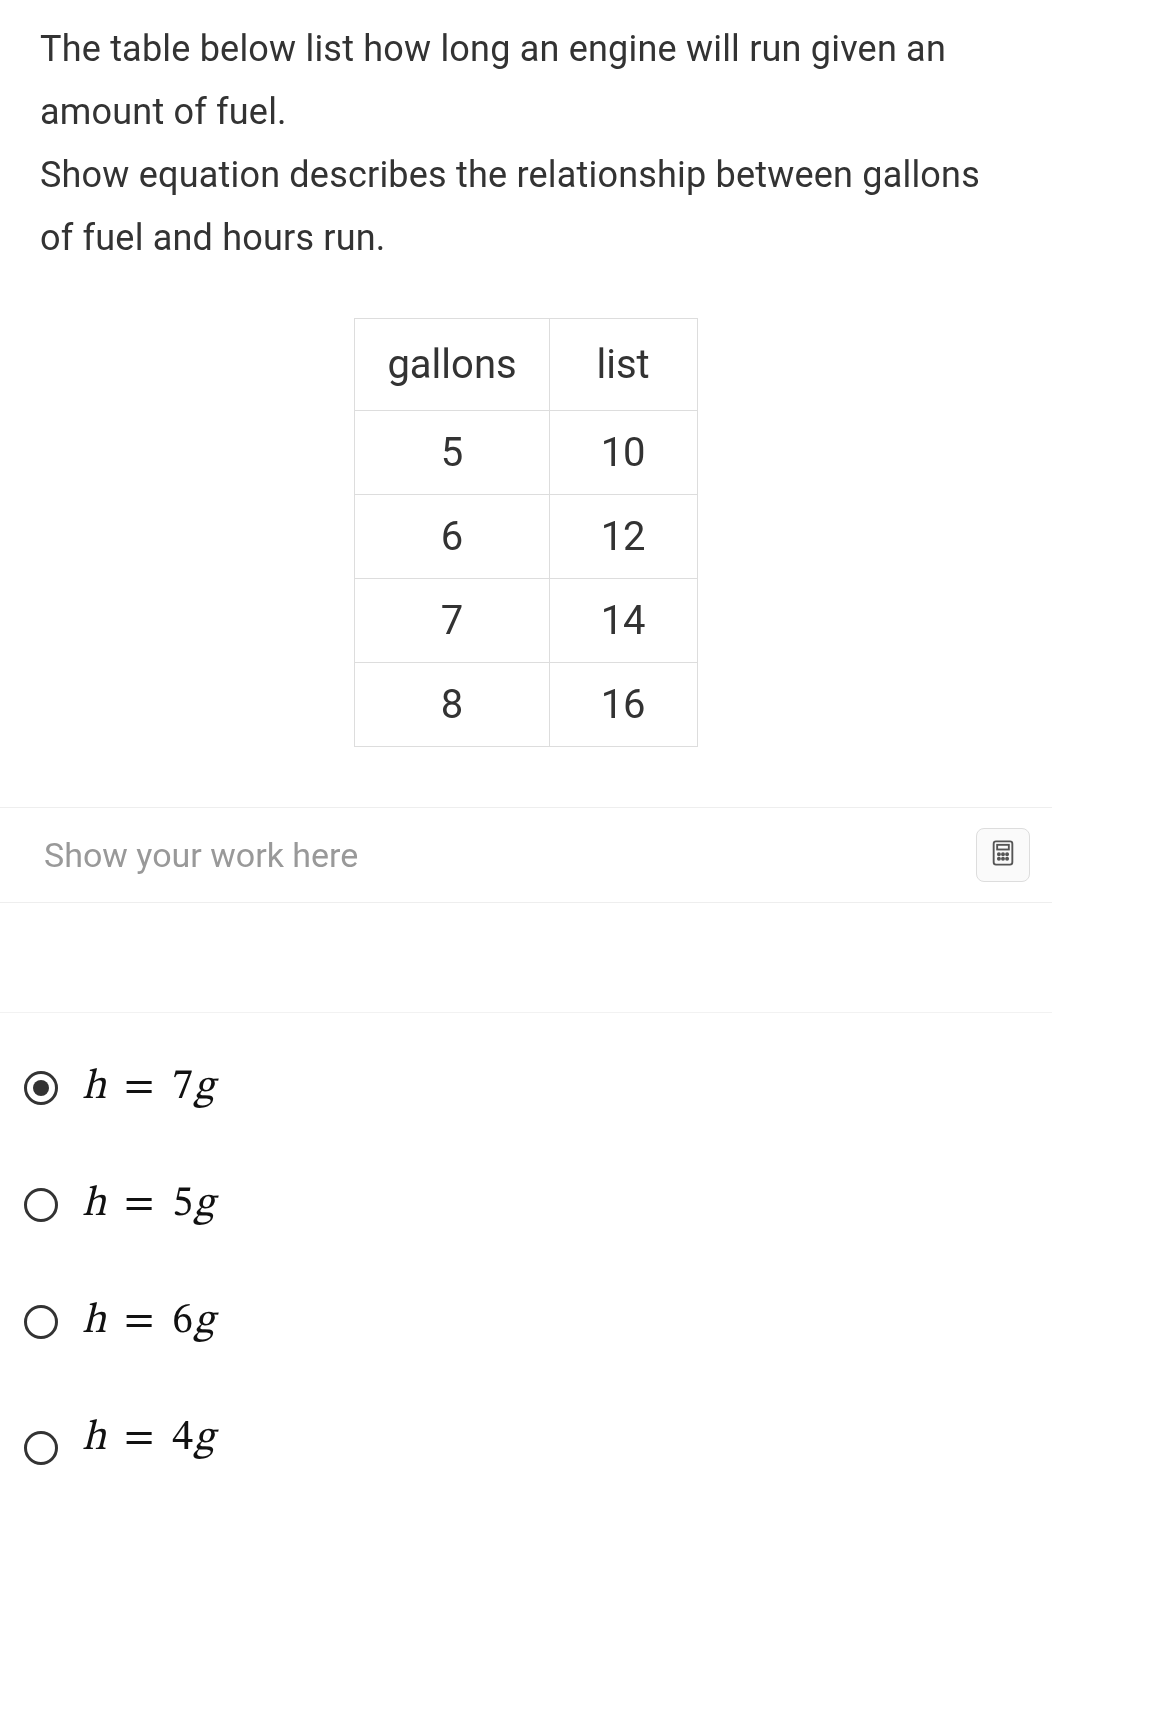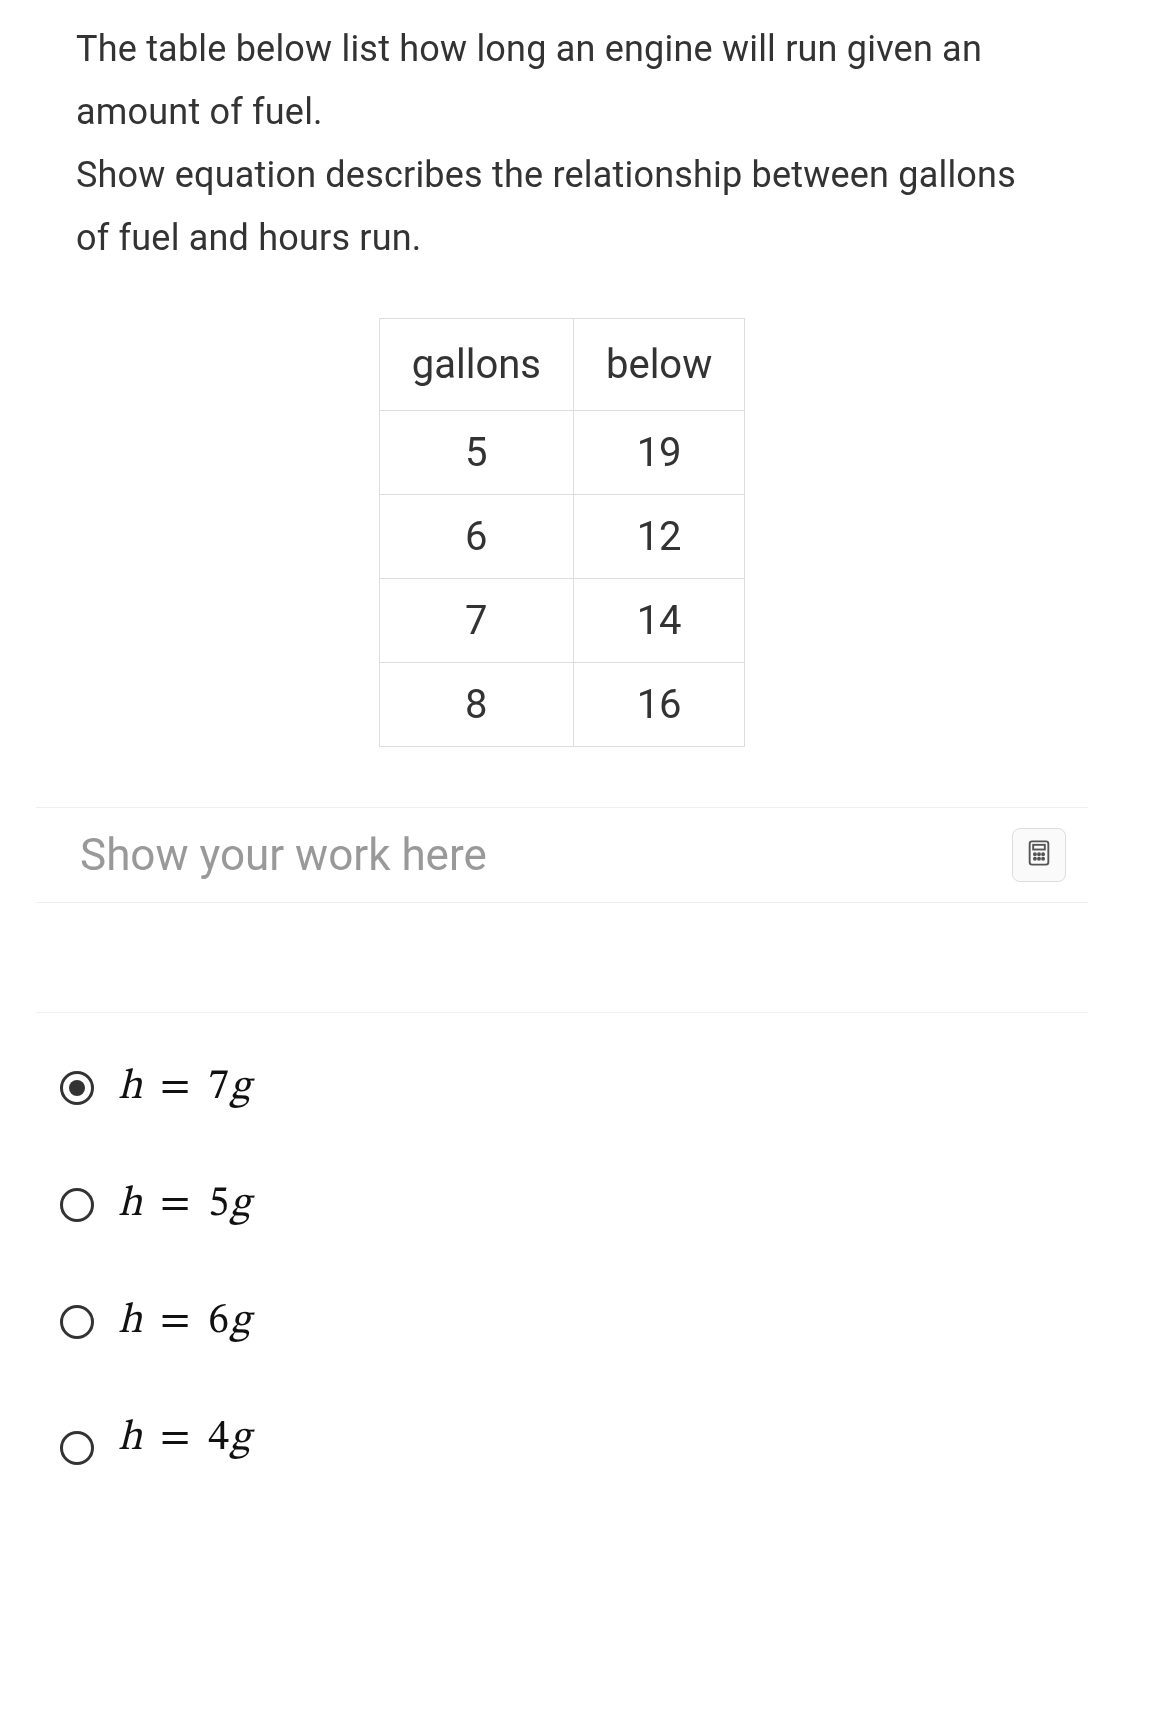--- a/index.html
+++ b/index.html
@@ -1,27 +1,27 @@
 <!DOCTYPE html>
 <html><head>
 <meta charset="utf-8">
 <style>
   * { box-sizing: border-box; margin: 0; padding: 0; }
   html, body { width: 1167px; background: #fff; font-family: -apple-system, BlinkMacSystemFont, "Segoe UI", Roboto, sans-serif; color: #333; }
-  .container { width: 1052px; margin-left: 36px; }
+  .container { width: 1052px; }
   .question { padding: 18px 40px 0 40px; font-size: 36px; line-height: 1.75; color: #333; letter-spacing: 0.2px; }
   .table-wrap { display: flex; justify-content: center; padding: 48px 0 60px 0; }
   table { border-collapse: collapse; }
   th, td { border: 1px solid #ddd; text-align: center; font-weight: 400; font-size: 40px; }
   th { padding: 22px 32px; color: #333; font-weight: 400; }
   td { padding: 18px 32px; color: #333; }
   th:first-child, td:first-child { min-width: 170px; }
   th:last-child, td:last-child { min-width: 148px; }
   .workbar { border-top: 1px solid #eee; border-bottom: 1px solid #eee; display: flex; align-items: center; justify-content: space-between; padding: 20px 22px 20px 44px; }
-  .workbar .placeholder { color: #999; font-size: 44px; }
+  .workbar .placeholder { color: #999; font-size: 34px; }
   .calc-btn { width: 54px; height: 54px; border: 1px solid #ddd; border-radius: 8px; background: #fafafa; display: flex; align-items: center; justify-content: center; cursor: pointer; }
   .calc-btn svg { width: 28px; height: 28px; }
   .spacer { height: 110px; border-bottom: 1px solid #f2f2f2; }
   .options { padding: 48px 24px 40px 24px; display: grid; grid-template-columns: 1fr; column-gap: 24px; row-gap: 64px; }
   .option { display: flex; align-items: center; gap: 24px; cursor: pointer; }
   .radio { width: 34px; height: 34px; border: 3px solid #333; border-radius: 50%; display: flex; align-items: center; justify-content: center; flex: 0 0 34px; }
   .radio.selected::after { content: ""; width: 16px; height: 16px; background: #333; border-radius: 50%; }
   .math { font-family: "Cambria Math", "STIX Two Math", "Times New Roman", serif; font-size: 42px; font-style: italic; color: #111; letter-spacing: 1px; }
   .math .eq { font-style: normal; padding: 0 6px; }
   .math .num { font-style: normal; }
@@ -34,27 +34,27 @@
   <div class="question">
     <span>The table below list how long an engine will run given an amount of fuel.</span><br>
     <span>Show equation describes the relationship between gallons of fuel and hours run.</span>
   </div>
 
   <div class="table-wrap">
     <table>
       <thead>
         <tr>
           <th>gallons</th>
-          <th>below</th>
+          <th>list</th>
         </tr>
       </thead>
       <tbody>
         <tr>
           <td>5</td>
-          <td>19</td>
+          <td>10</td>
         </tr>
         <tr>
           <td>6</td>
           <td>12</td>
         </tr>
         <tr>
           <td>7</td>
           <td>14</td>
         </tr>
         <tr>

